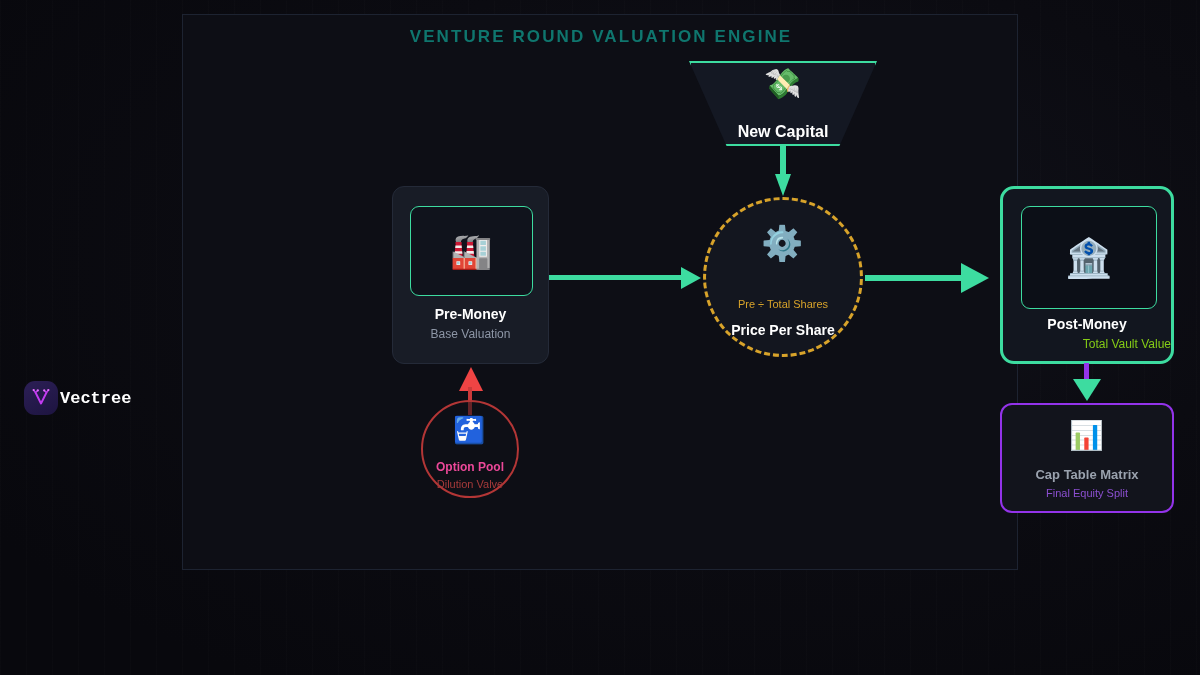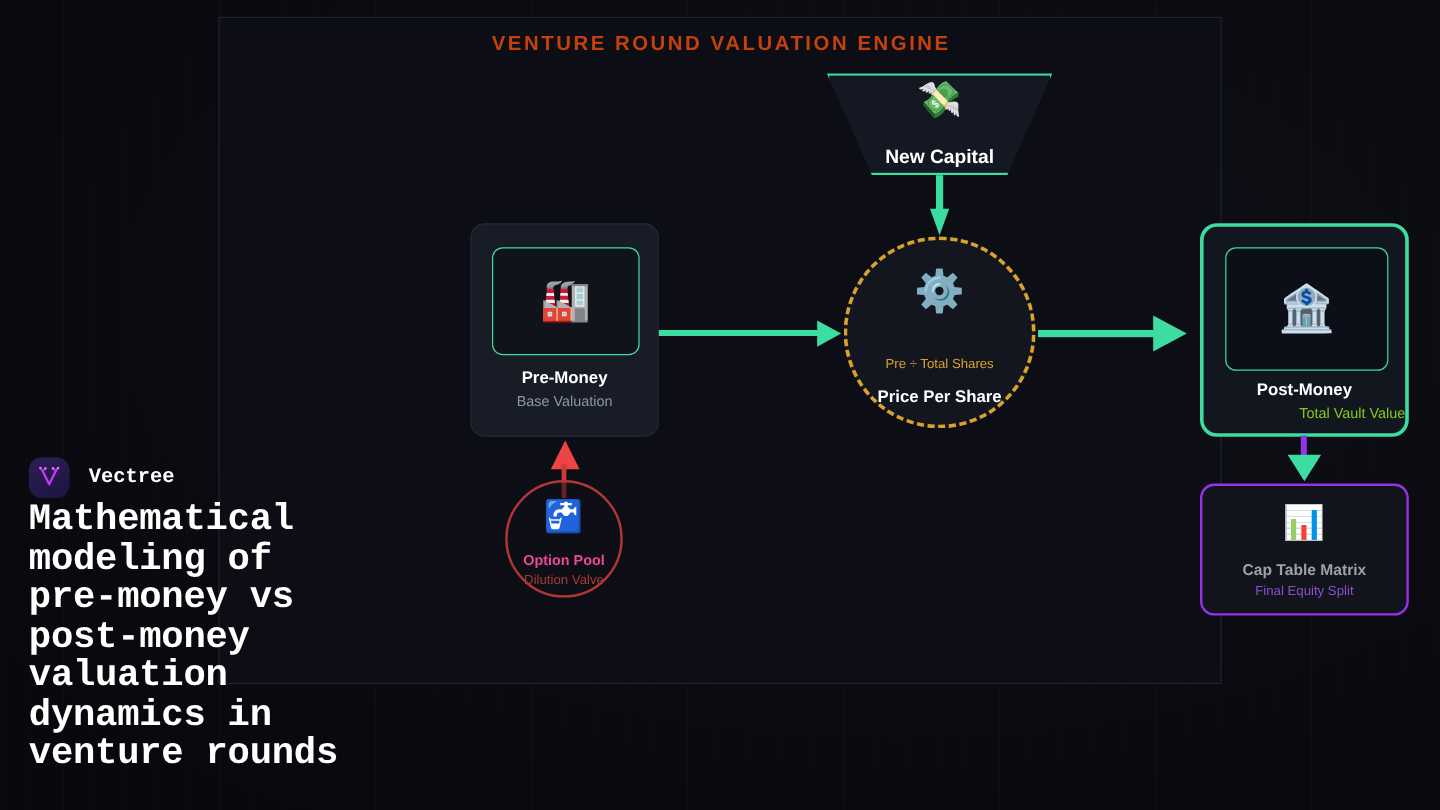--- a/index.html
+++ b/index.html
@@ -41,21 +41,21 @@
     border: 1px solid #1d2331;
     box-sizing: border-box;
   }
 
   #panel-title {
     position: absolute;
     left: 0;
     top: 12px;
     width: 836px;
     text-align: center;
-    color: #c2410c;
+    color: #0f766e;
     font-size: 17px;
     font-weight: bold;
     letter-spacing: 2.1px;
     font-family: "Liberation Sans", sans-serif;
   }
 
   
   #funnel {
     position: absolute;
     left: 506px;
@@ -277,21 +277,21 @@
   }
   #node-pool .s {
     position: absolute; left: -20px; right: -20px; top: 76px;
     text-align: center; color: #a63a3a; font-size: 11px;
   }
 
   
   #brand {
     position: absolute;
     left: 24px; top: 381px;
-    display: flex; align-items: center; gap: 16px;
+    display: flex; align-items: center; gap: 2px;
   }
   #brand-mark {
     width: 34px; height: 34px;
     border-radius: 11px;
     background: linear-gradient(150deg, #2c1f56 0%, #1d1440 100%);
     display: flex; align-items: center; justify-content: center;
   }
   #brand-name {
     color: #ffffff;
     font-family: "Liberation Mono", monospace;
@@ -407,22 +407,15 @@
         <path d="M18 6 L19.8 3.6 M18 6 L15.8 4.0" fill="none" stroke="#c23bf0" stroke-width="1.5" stroke-linecap="round"></path>
         <circle cx="4.0" cy="3.3" r="1.25" fill="#e46cff"></circle>
         <circle cx="8.5" cy="3.7" r="1.25" fill="#e46cff"></circle>
         <circle cx="20.0" cy="3.3" r="1.25" fill="#e46cff"></circle>
         <circle cx="15.5" cy="3.7" r="1.25" fill="#e46cff"></circle>
       </svg>
     </div>
     <div id="brand-name">Vectree</div>
   </div>
 
-  <div id="headline">Mathematical
-modeling of
-pre-money vs
-post-money
-valuation
-dynamics in
-venture rounds</div>
 
 
 </div>
 
 </body></html>

